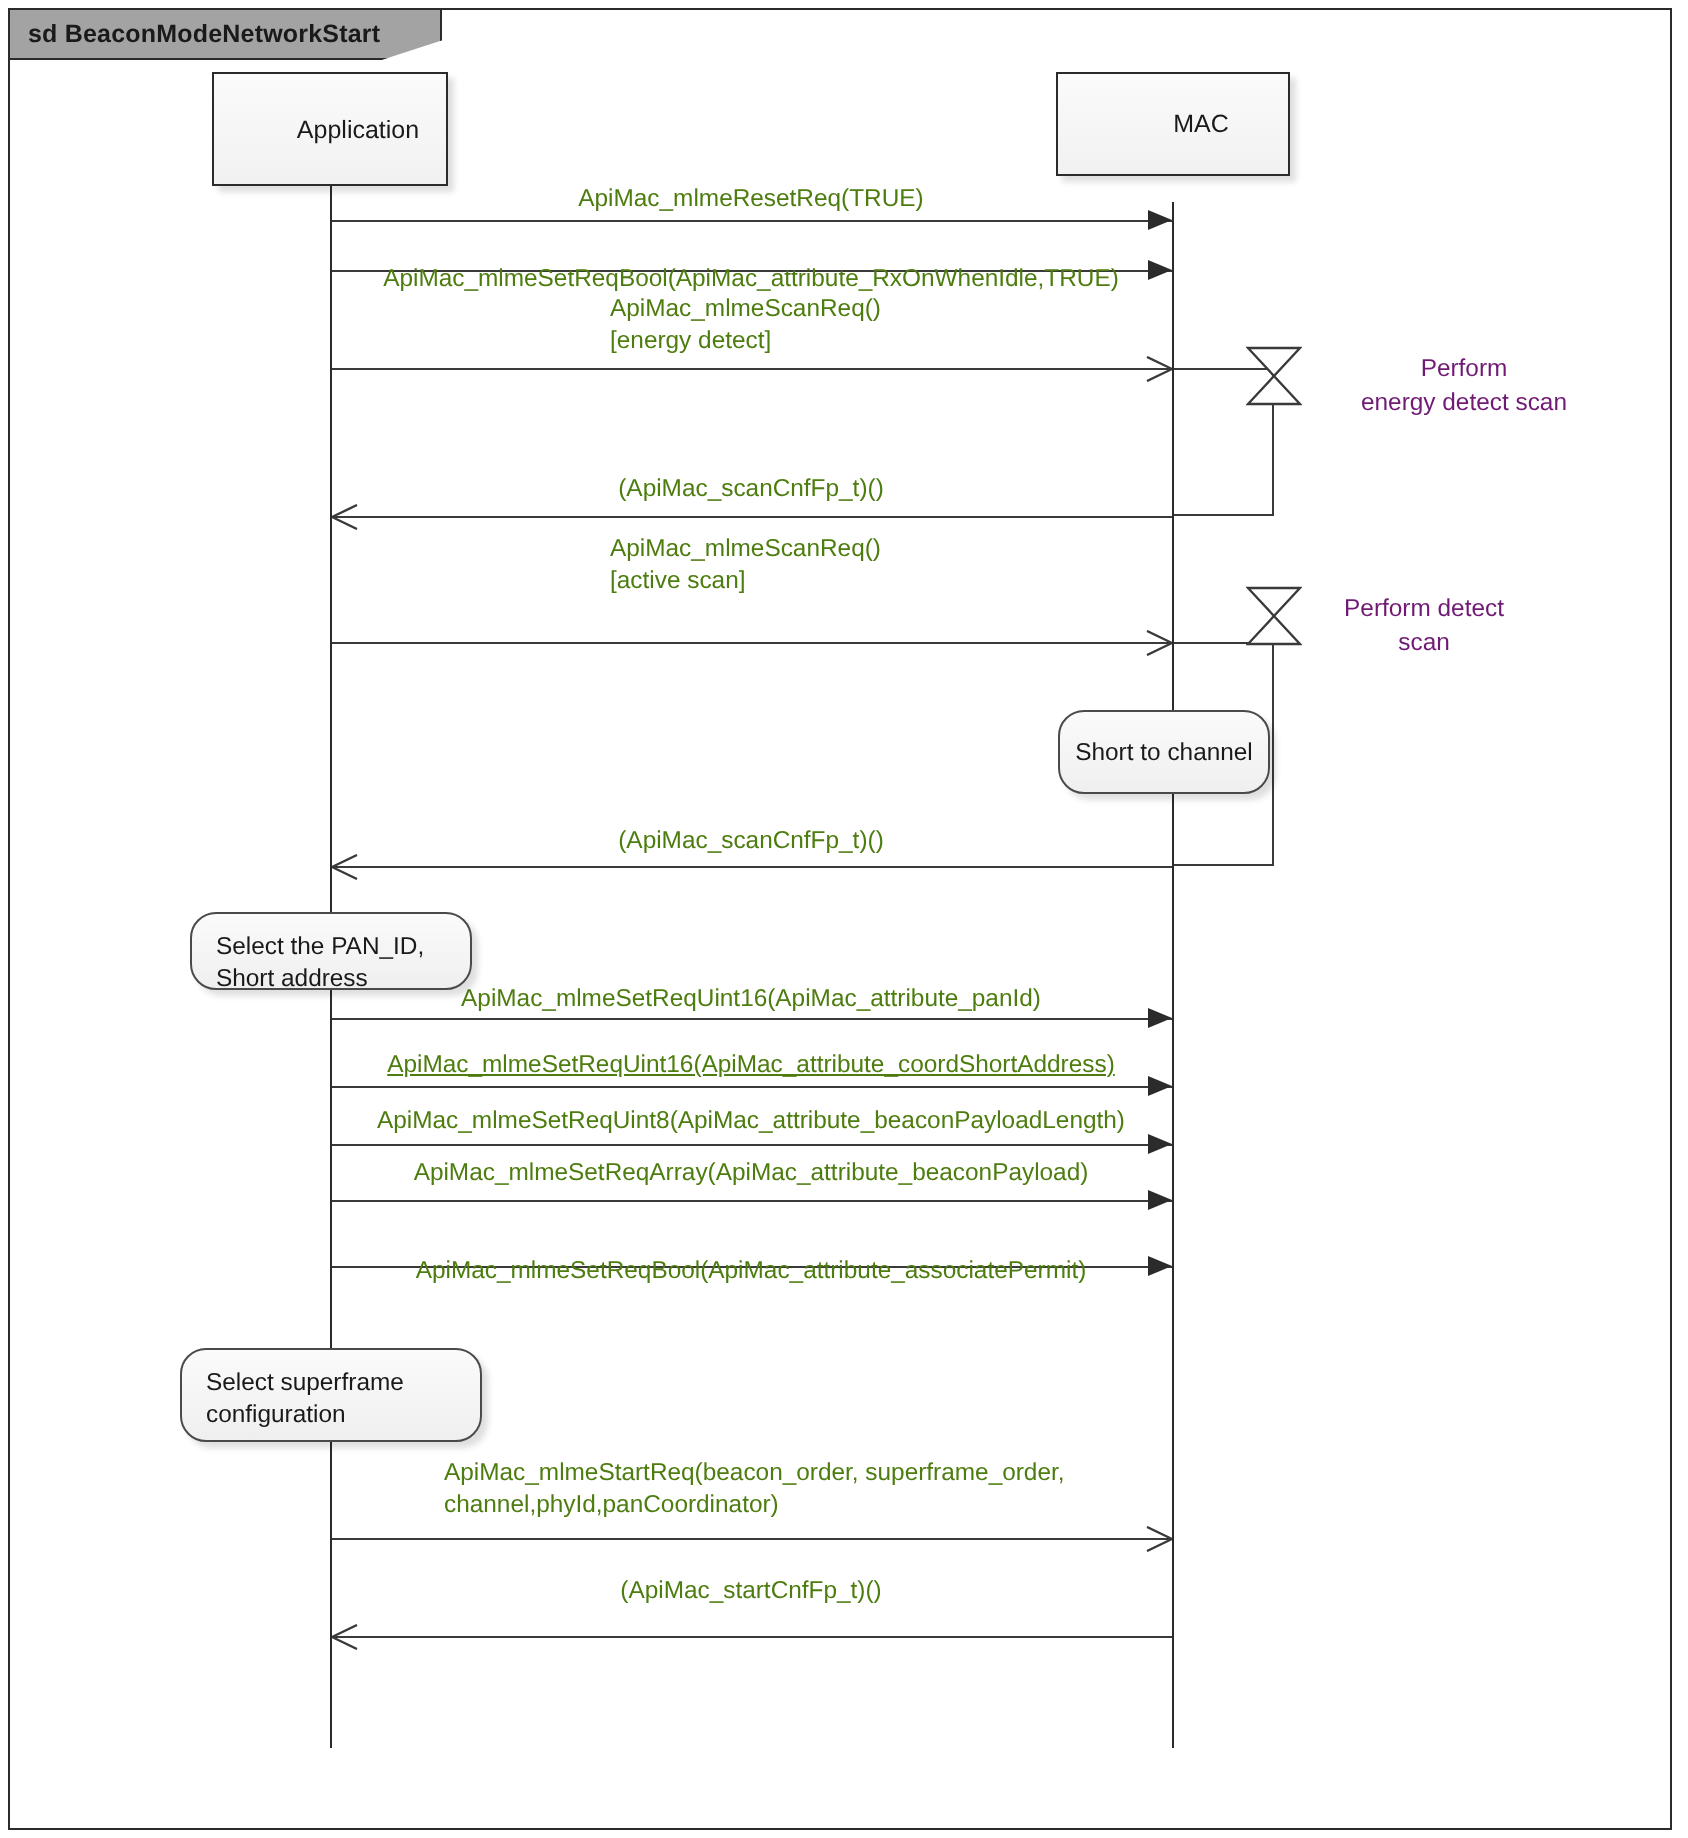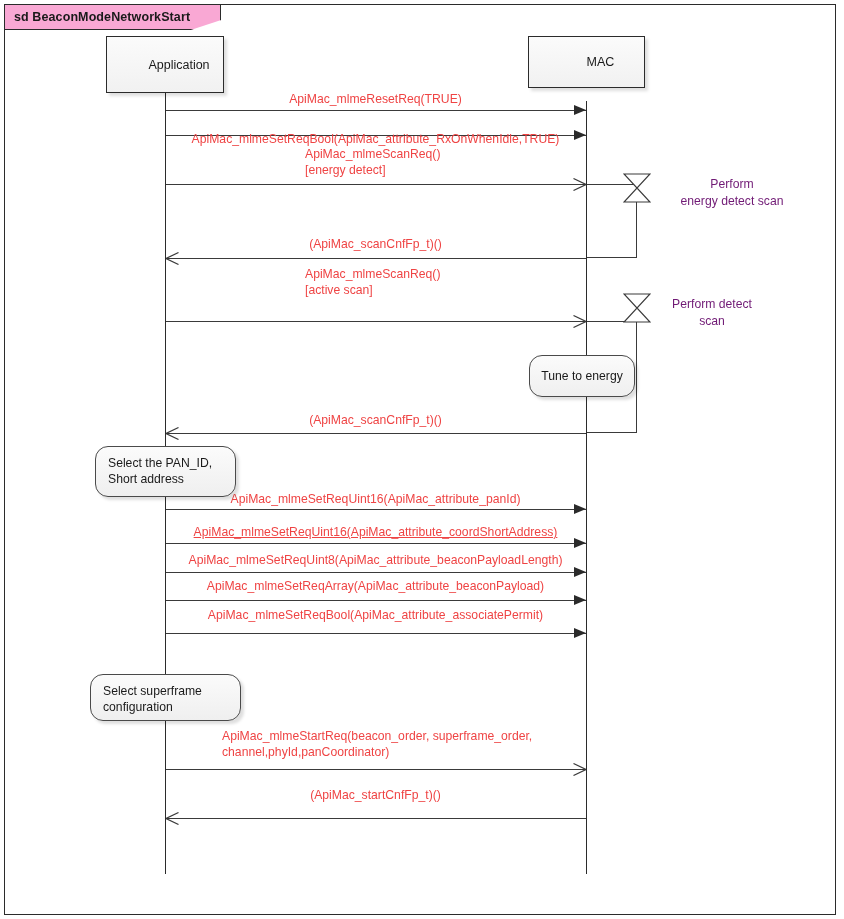--- a/index.html
+++ b/index.html
@@ -5,39 +5,39 @@
   html,body{margin:0;padding:0;background:#ffffff;}
   body{font-family:"Liberation Sans","DejaVu Sans",sans-serif;color:#1a1a1a;}
 
   #canvas{position:relative;width:844px;height:919px;background:#ffffff;overflow:hidden;}
 
   
   .frame{position:absolute;left:4px;top:4px;width:832px;height:911px;
          border:1.5px solid #2b2b2b;box-sizing:border-box;background:#fff;}
 
   
-  .frame-tab{position:absolute;left:4px;top:4px;height:26px;background:#f9a8d4;
+  .frame-tab{position:absolute;left:4px;top:4px;height:26px;background:#a3a3a3;
              border:1.5px solid #2b2b2b;box-sizing:border-box;
              display:flex;align-items:center;padding:0 30px 0 9px;
              font-size:12.5px;font-weight:bold;letter-spacing:.1px;white-space:nowrap;
              clip-path:polygon(0 0,100% 0,100% 62%,86% 100%,0 100%);}
 
   
   .head{position:absolute;box-sizing:border-box;border:1.2px solid #2b2b2b;
         background:linear-gradient(180deg,#fbfbfb 0%,#f1f1f1 100%);
         display:flex;align-items:center;justify-content:center;
         font-size:12.5px;color:#1a1a1a;
         box-shadow:3px 3px 3px rgba(0,0,0,.13);padding-left:28px;}
 
   
   .lifeline{position:absolute;width:0;border-left:1.3px solid #2b2b2b;}
 
   
   .msg-line{position:absolute;height:0;border-top:1.1px solid #3a3a3a;}
-  .msg-label{position:absolute;font-size:12.2px;line-height:16px;color:#ef4444;
+  .msg-label{position:absolute;font-size:12.2px;line-height:16px;color:#4d7c0f;
              white-space:pre;}
   .msg-label.ctr{text-align:center;}
   .msg-label.lft{text-align:left;}
 
   
   .ah{position:absolute;width:0;height:0;}
   .ah.solid-r{border-top:5.5px solid transparent;border-bottom:5.5px solid transparent;
               border-left:12px solid #2b2b2b;}
 
   
@@ -130,21 +130,21 @@
         <div class="msg-label ctr" style="left: 165px; width: 421px; top: 552px;">ApiMac_mlmeSetReqUint8(ApiMac_attribute_beaconPayloadLength)</div>
       </div>
       <div style="position: absolute; left: 0px; top: 0px; width: 100%; height: 0px;">
         <div class="msg-line" style="left: 165px; top: 600px; width: 421px;"></div>
         <div class="ah solid-r" style="left: 574px; top: 594.5px;"></div>
         <div class="msg-label ctr" style="left: 165px; width: 421px; top: 578px;">ApiMac_mlmeSetReqArray(ApiMac_attribute_beaconPayload)</div>
       </div>
       <div style="position: absolute; left: 0px; top: 0px; width: 100%; height: 0px;">
         <div class="msg-line" style="left: 165px; top: 633px; width: 421px;"></div>
         <div class="ah solid-r" style="left: 574px; top: 627.5px;"></div>
-        <div class="msg-label ctr" style="left: 165px; width: 421px; top: 607px;">ApiMac_mlmeSetReqBool(ApiMac_attribute_associatePermit)</div>
+        <div class="msg-label ctr" style="left: 165px; width: 421px; top: 627px;">ApiMac_mlmeSetReqBool(ApiMac_attribute_associatePermit)</div>
       </div>
       <div style="position: absolute; left: 0px; top: 0px; width: 100%; height: 0px;">
         <div class="msg-line" style="left: 165px; top: 769px; width: 421px;"></div>
         <svg width="14" height="13" viewBox="0 0 14 13" style="position: absolute; left: 573px; top: 762.5px;">
           <path d="M0.5 0.5 L13 6.5 L0.5 12.5" fill="none" stroke="#3a3a3a" stroke-width="1.2"></path>
         </svg>
         <div class="msg-label lft" style="left: 222px; top: 728px;">ApiMac_mlmeStartReq(beacon_order, superframe_order,
 channel,phyId,panCoordinator)</div>
       </div>
       <div style="position: absolute; left: 0px; top: 0px; width: 100%; height: 0px;">
@@ -175,20 +175,20 @@
         <path d="M1 1 L27 1 L1 29 L27 29 Z" fill="#ffffff" stroke="#3a3a3a" stroke-width="1.2" stroke-linejoin="miter"></path>
       </svg>
     </div>
   <div id="layer-ann">
       <div class="side-note" style="left: 652px; top: 176px; width: 160px;">Perform
 energy detect scan</div>
       <div class="side-note" style="left: 652px; top: 296px; width: 120px;">Perform detect
 scan</div>
     </div>
   <div id="layer-notes">
-      <div class="note ctrtxt" style="left: 529px; top: 355px; width: 106px; height: 42px;">Tune to energy</div>
-      <div class="note" style="left: 95px; top: 446px; width: 141px; height: 51px;">Select the PAN_ID,
+      <div class="note ctrtxt" style="left: 529px; top: 355px; width: 106px; height: 42px;">Short to channel</div>
+      <div class="note" style="left: 95px; top: 456px; width: 141px; height: 39px;">Select the PAN_ID,
 Short address</div>
       <div class="note" style="left: 90px; top: 674px; width: 151px; height: 47px;">Select superframe
 configuration</div>
     </div>
 
 </div>
 
 </body></html>

